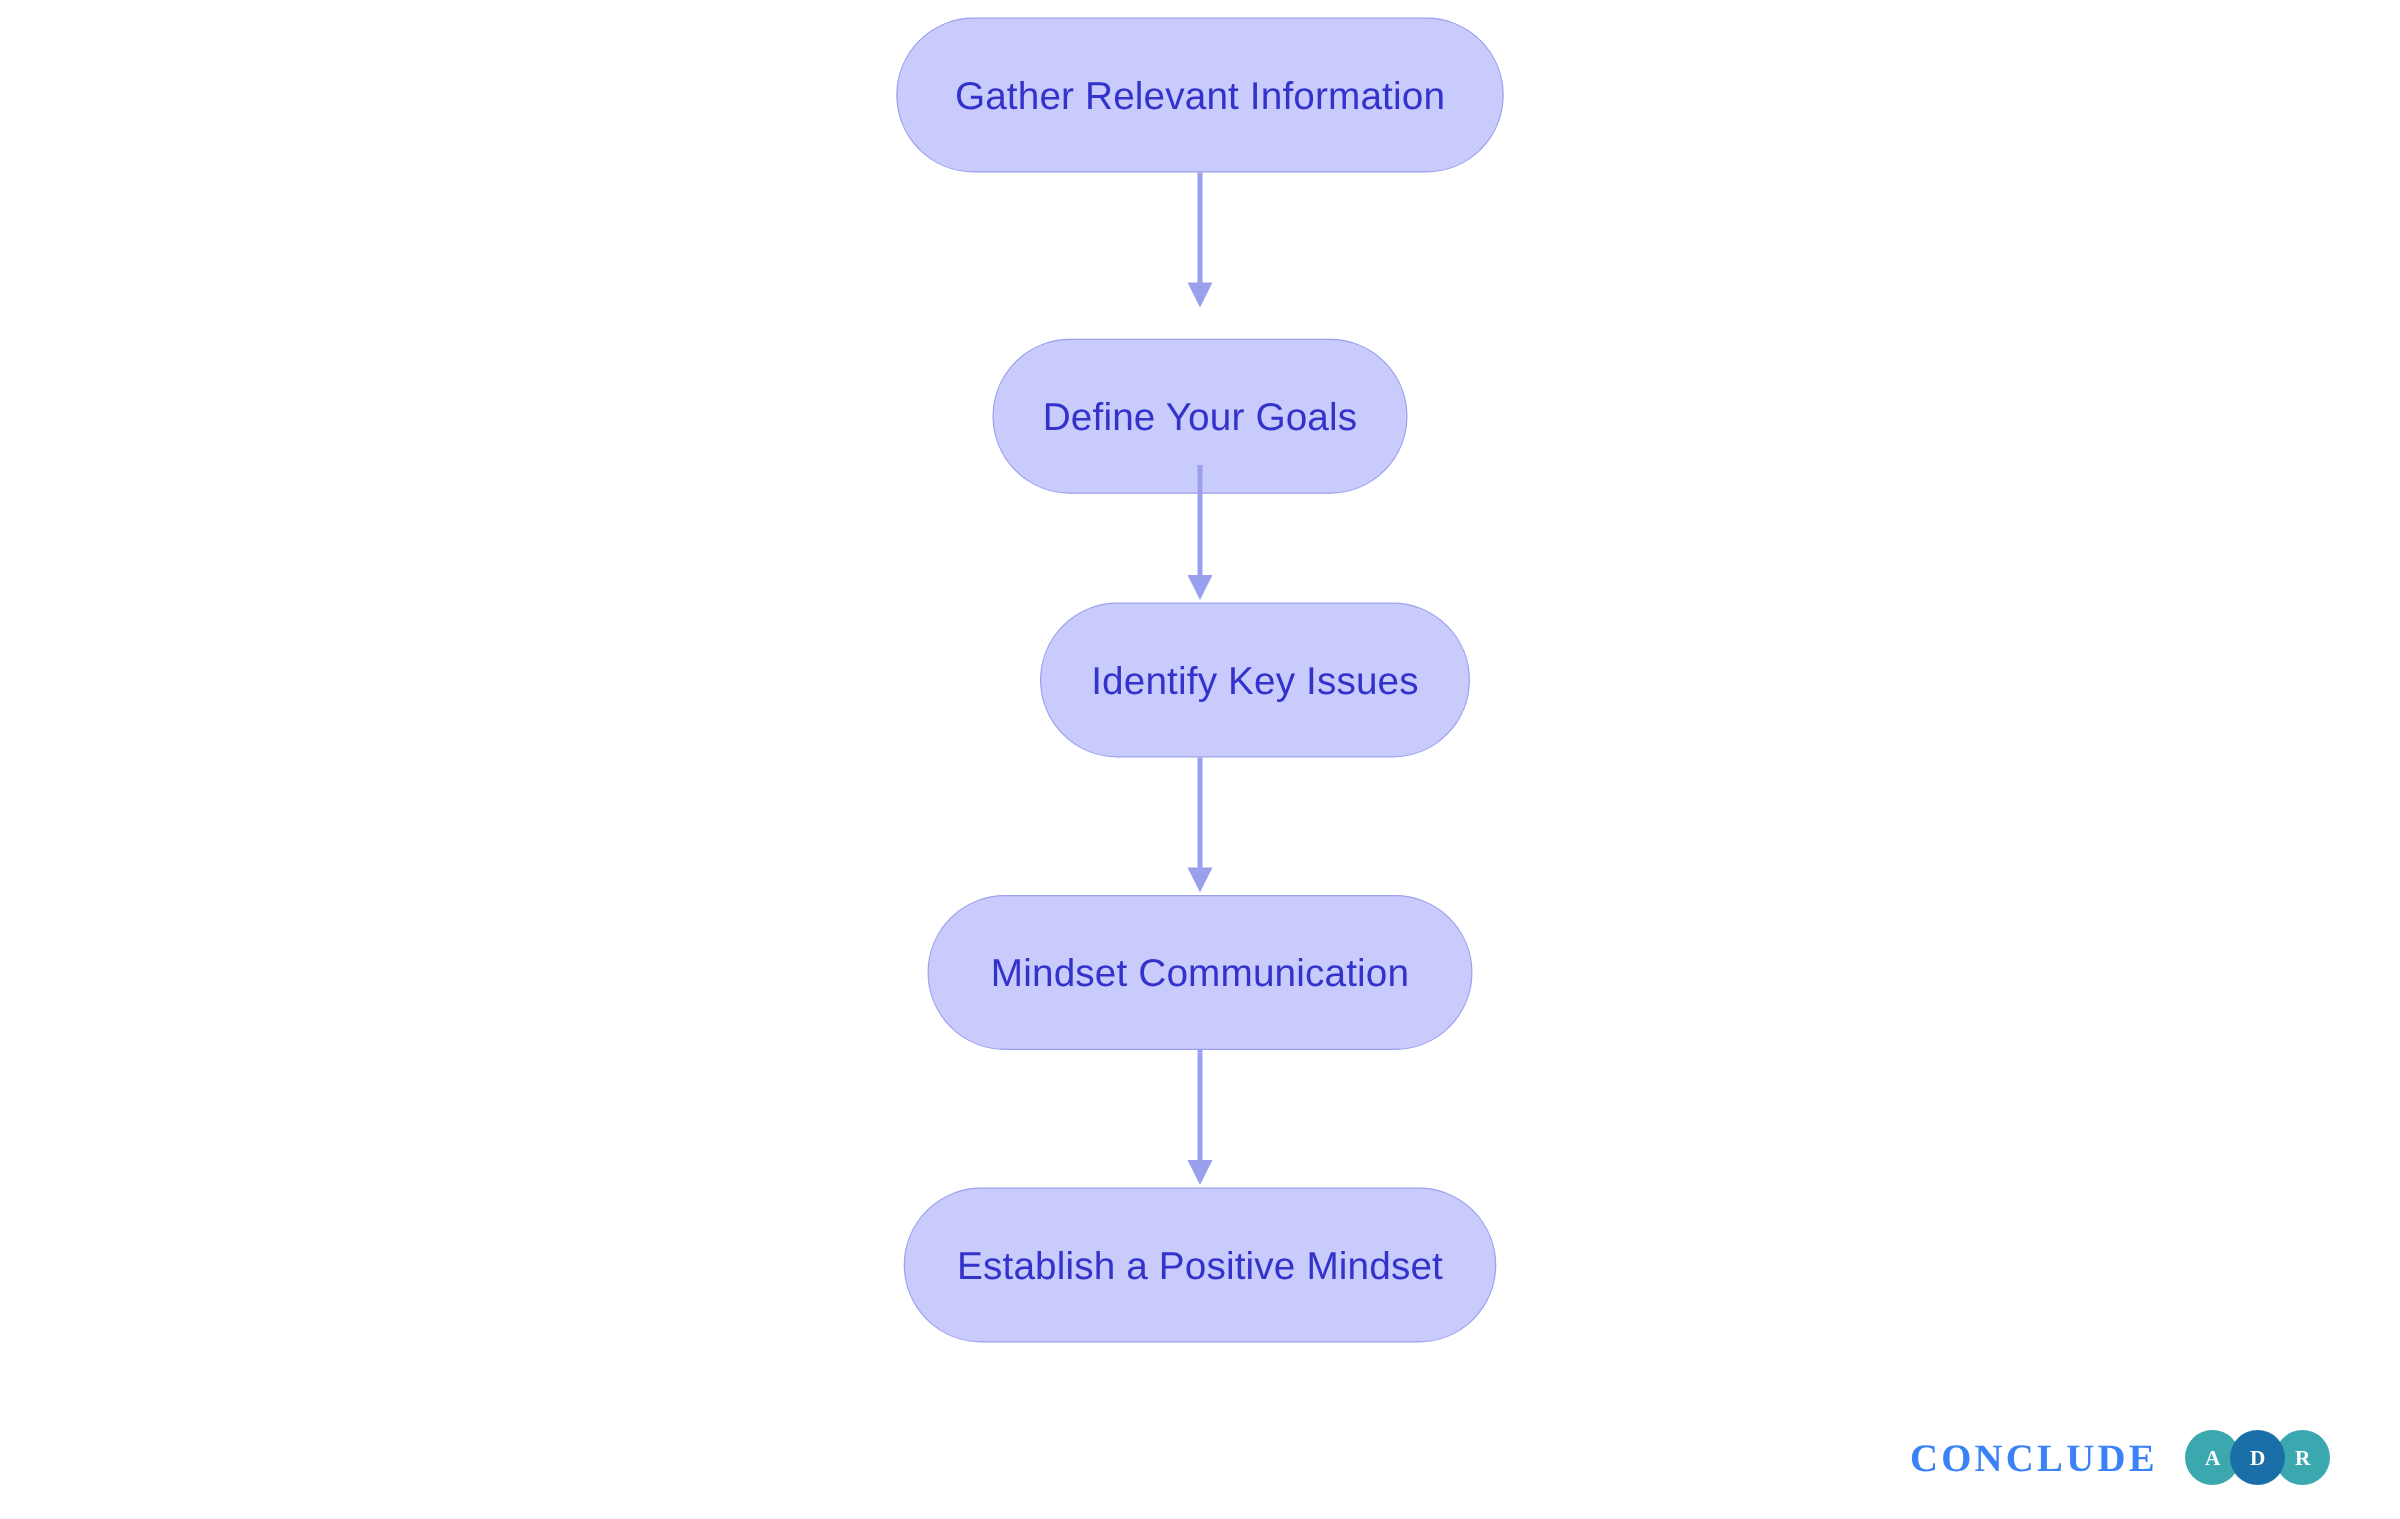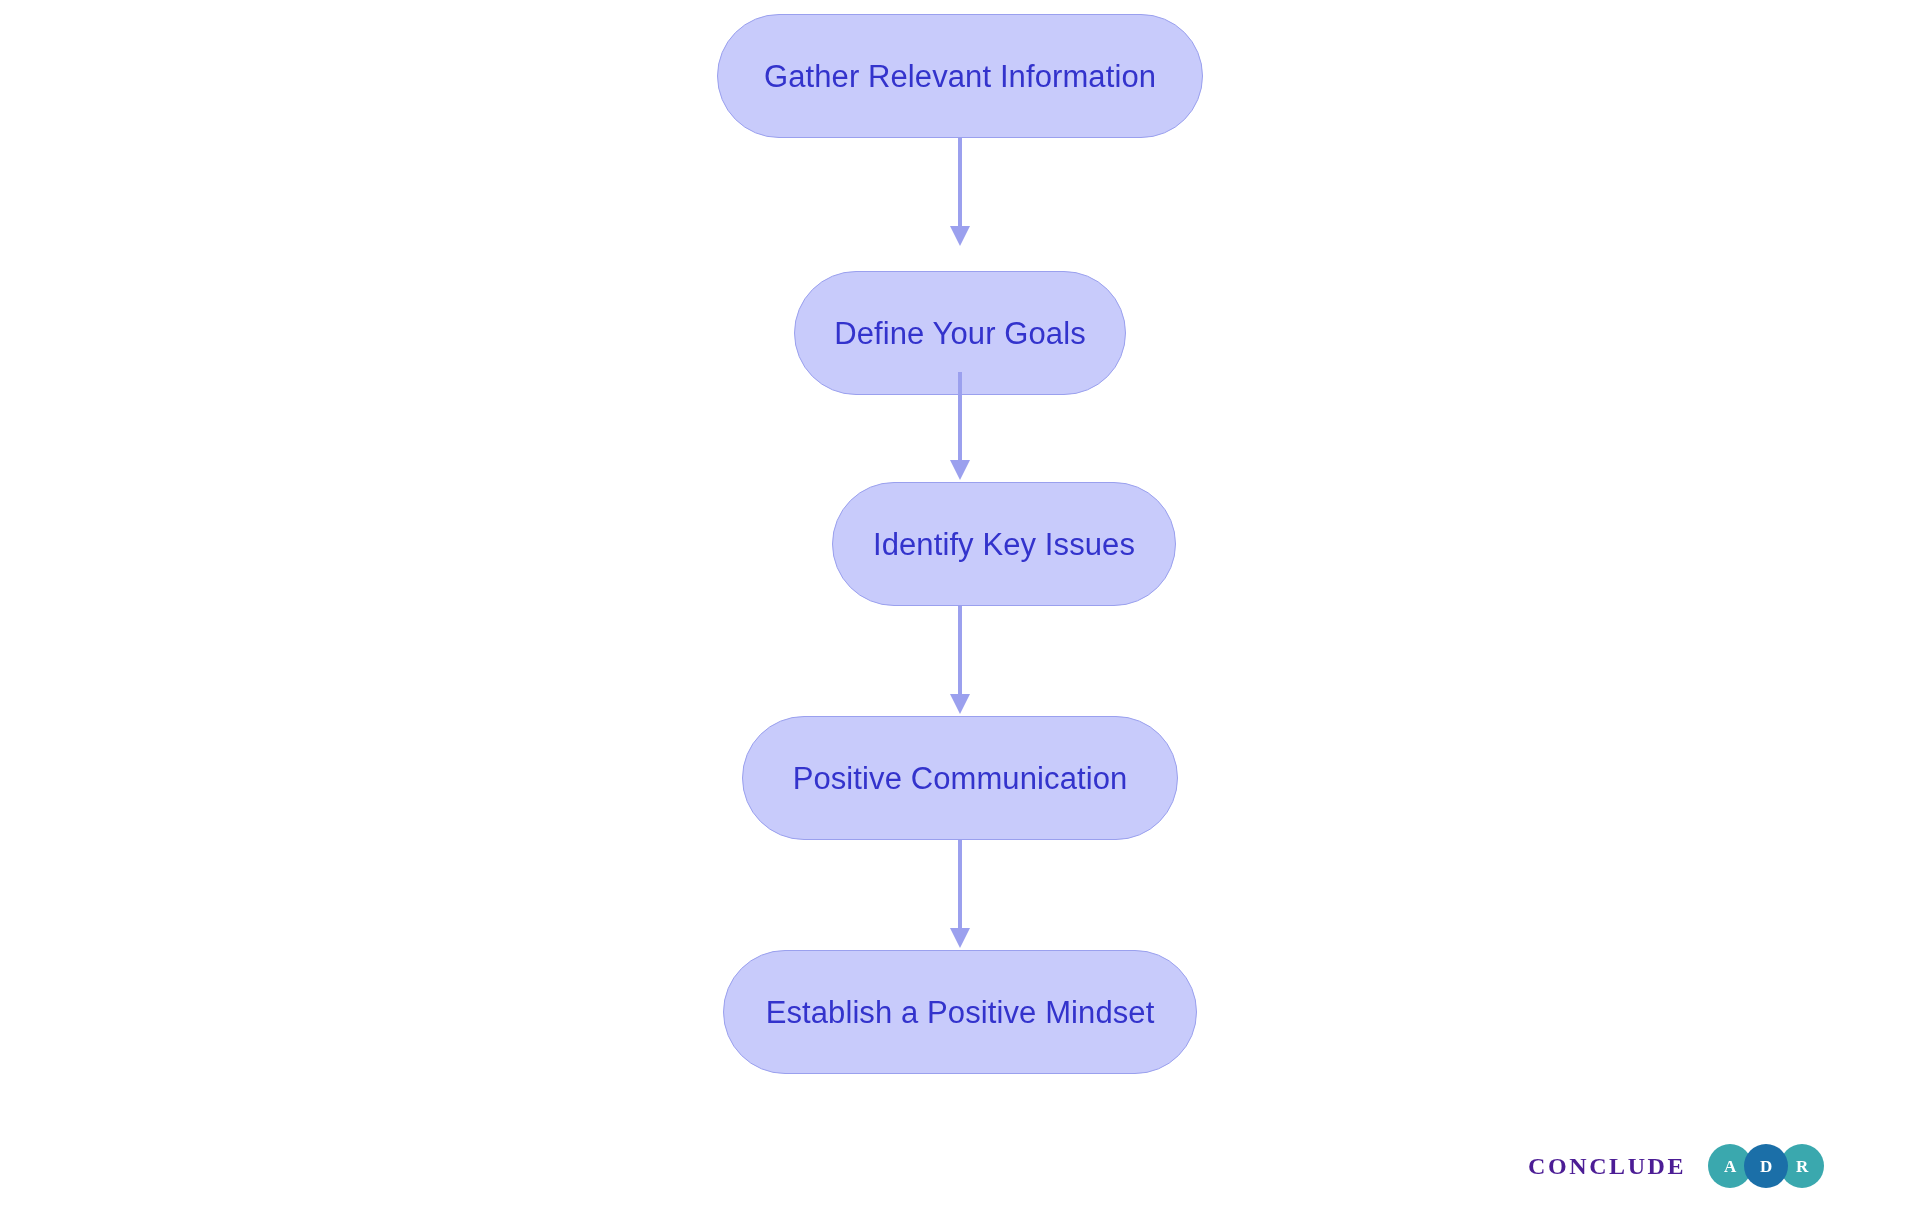--- a/index.html
+++ b/index.html
@@ -74,24 +74,24 @@
   #brand-logo {
     position: absolute;
     left: 1528px;
     top: 1136px;
     height: 60px;
     display: flex;
     align-items: center;
   }
   #brand-wordmark {
     font-family: "Liberation Serif", serif;
-    font-size: 24px;
+    font-size: 31px;
     font-weight: 700;
     letter-spacing: 2.6px;
-    color: #4c1d95;
+    color: #3b82f6;
     line-height: 1;
     white-space: nowrap;
   }
   #brand-circles {
     display: flex;
     align-items: center;
     margin-left: 22px;
   }
   .brand-circle {
     width: 44px;
@@ -149,21 +149,21 @@
 
   <div class="connector" style="top:606px;">
     <svg width="26" height="110" viewBox="0 0 26 110">
       <line x1="13" y1="0" x2="13" y2="92" stroke="#9BA0EE" stroke-width="4"></line>
       <polygon points="3,88 23,88 13,108" fill="#9BA0EE"></polygon>
     </svg>
   </div>
 
   <div class="node-row" style="top:716px;">
     <div class="node w4">
-      <span class="node-label">Positive Communication</span>
+      <span class="node-label">Mindset Communication</span>
     </div>
   </div>
 
   <div class="connector" style="top:840px;">
     <svg width="26" height="110" viewBox="0 0 26 110">
       <line x1="13" y1="0" x2="13" y2="92" stroke="#9BA0EE" stroke-width="4"></line>
       <polygon points="3,88 23,88 13,108" fill="#9BA0EE"></polygon>
     </svg>
   </div>
 

